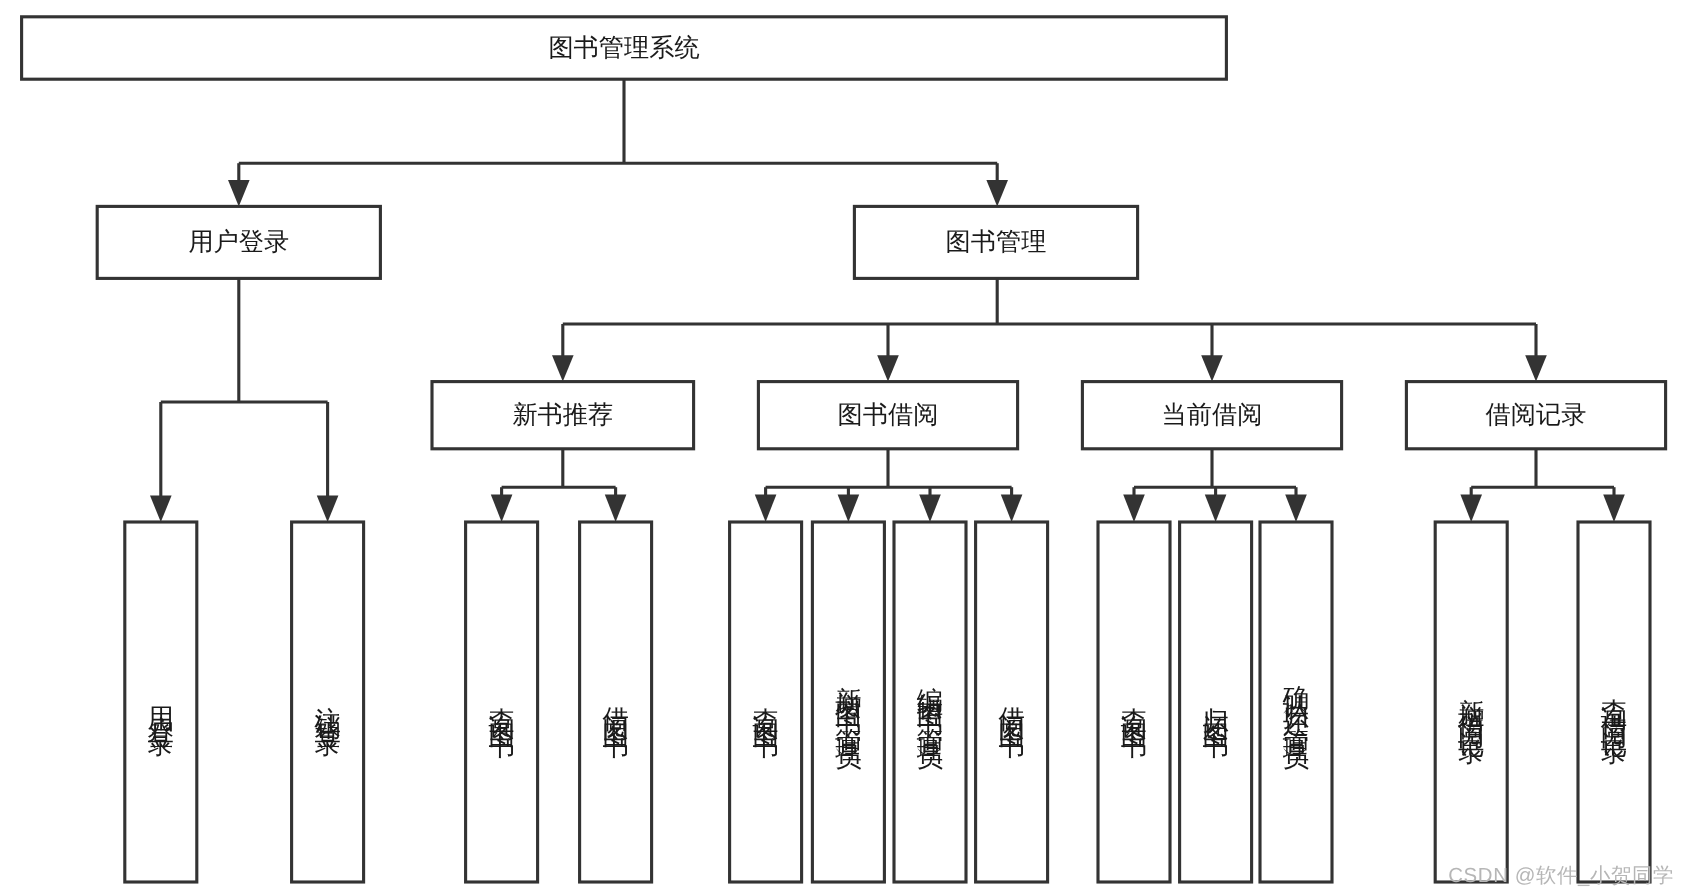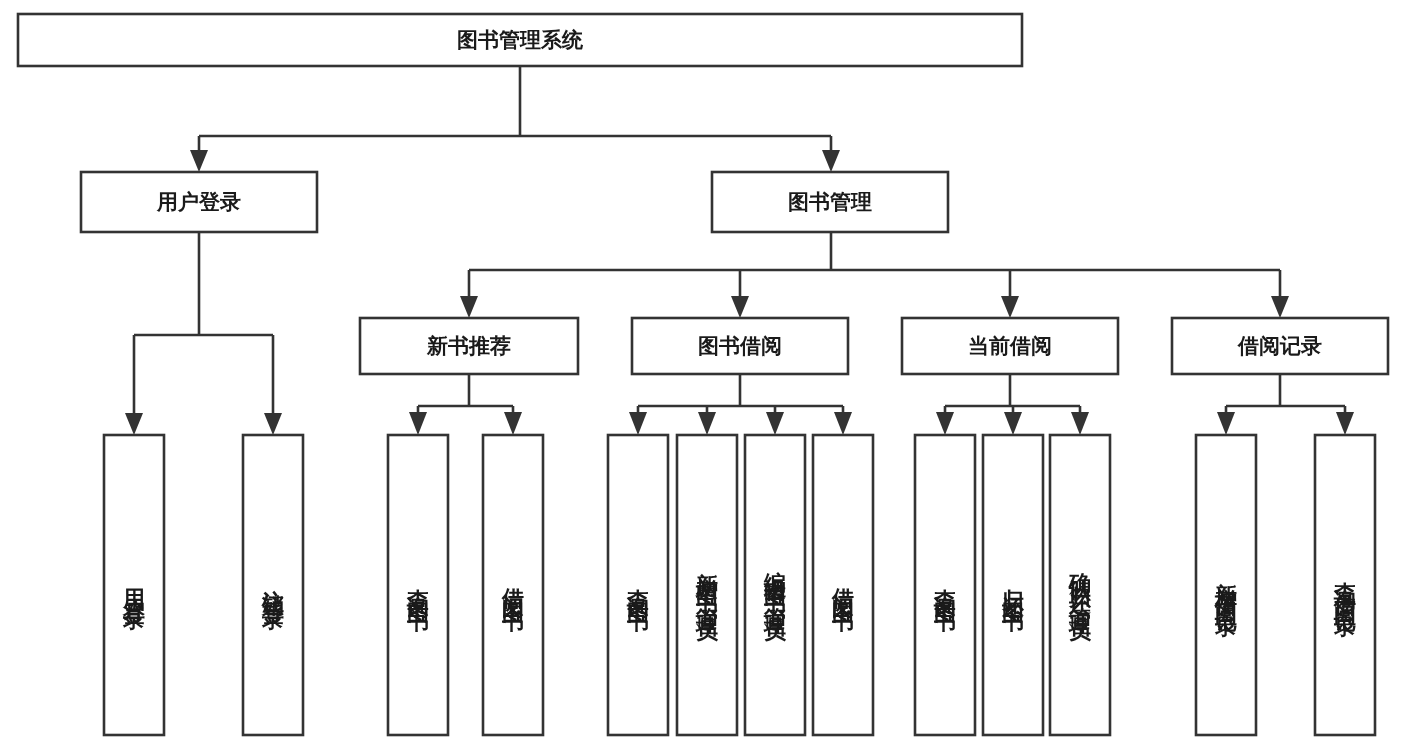--- a/index.html
+++ b/index.html
@@ -13,21 +13,20 @@
     font-family: "Liberation Sans", "DejaVu Sans", sans-serif;
     overflow: hidden;
     position: relative;
   }
   #diagram-root {
     position: absolute;
     left: 0;
     top: 0;
     width: 1405px;
     height: 747px;
-    font-weight: bold;
   }
   svg.diagram {
     display: block;
     width: 1405px;
     height: 747px;
   }
   .node-rect {
     fill: #ffffff;
     stroke: #333333;
     stroke-width: 2.6;
@@ -212,13 +211,14 @@
         <div style="writing-mode: vertical-rl; text-orientation: upright; font-family: &quot;Liberation Sans&quot;, &quot;DejaVu Sans&quot;, sans-serif; font-size: 22px; line-height: 1; letter-spacing: 7px; color: rgb(26, 26, 26); white-space: nowrap;">确认归还（管理员）</div>
       </div>
       <div style="position: absolute; left: 1196px; top: 435px; width: 60px; height: 300px; display: flex; align-items: center; justify-content: center; pointer-events: none;">
         <div style="writing-mode: vertical-rl; text-orientation: upright; font-family: &quot;Liberation Sans&quot;, &quot;DejaVu Sans&quot;, sans-serif; font-size: 22px; line-height: 1; letter-spacing: 7px; color: rgb(26, 26, 26); white-space: nowrap;">新增借阅记录</div>
       </div>
       <div style="position: absolute; left: 1315px; top: 435px; width: 60px; height: 300px; display: flex; align-items: center; justify-content: center; pointer-events: none;">
         <div style="writing-mode: vertical-rl; text-orientation: upright; font-family: &quot;Liberation Sans&quot;, &quot;DejaVu Sans&quot;, sans-serif; font-size: 22px; line-height: 1; letter-spacing: 7px; color: rgb(26, 26, 26); white-space: nowrap;">查询借阅记录</div>
       </div>
     </div>
 
+  <div class="watermark">CSDN @软件_小贺同学</div>
 </div>
 
 </body></html>

